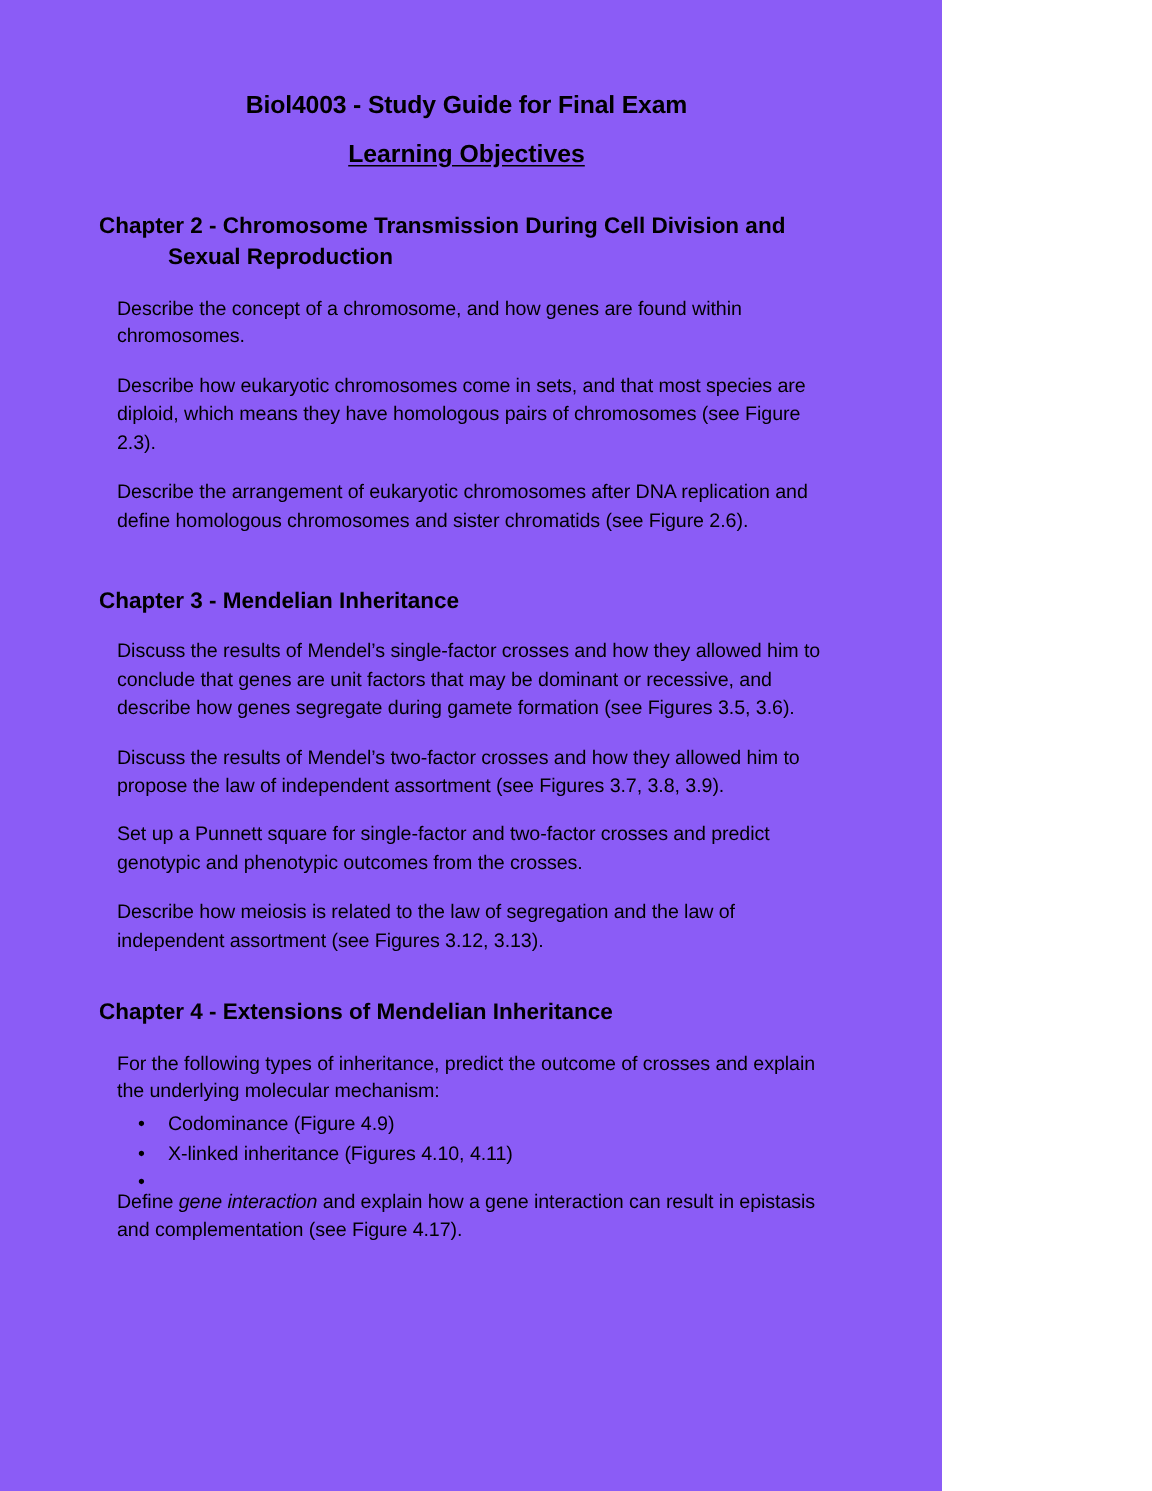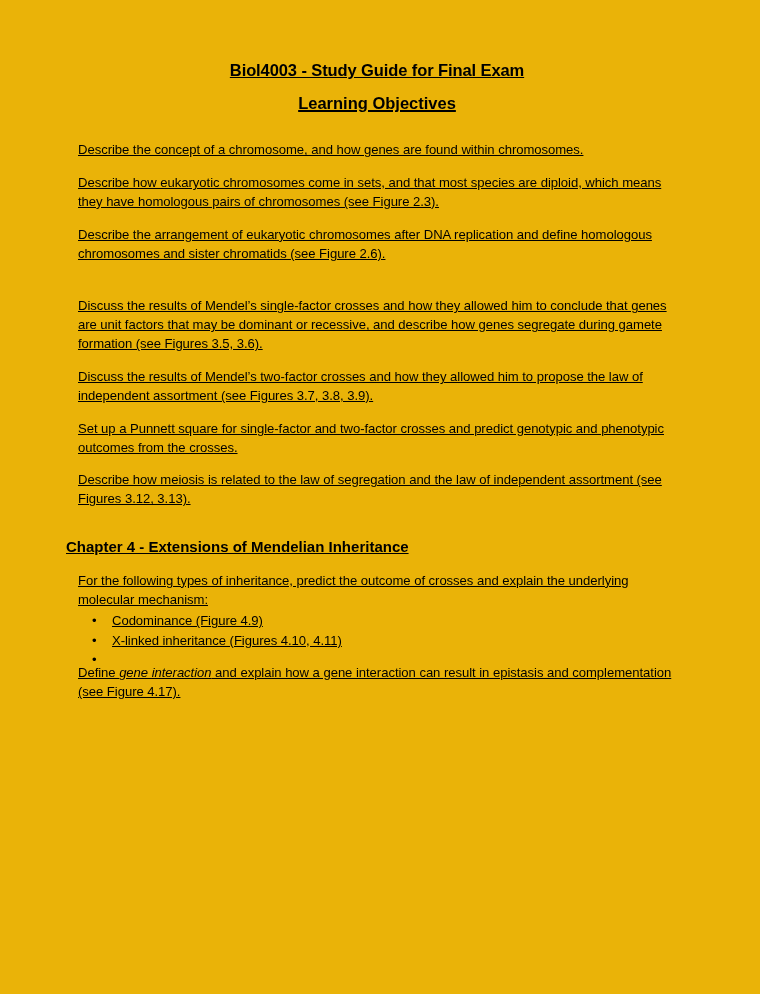--- a/index.html
+++ b/index.html
@@ -9,26 +9,25 @@
   }
   body {
     width: 768px;
     height: 994px;
     font-family: "Liberation Sans", sans-serif;
     color: #000000;
     -webkit-font-smoothing: antialiased;
   }
   .page {
     position: relative;
-    width: 760px;
+    width: 628px;
     height: 994px;
     box-sizing: border-box;
     padding: 60px 72px 0 66px;
-    background: #eab308;
-    text-decoration: underline;
+    background: #8b5cf6;
   }
   .doc-title {
     font-size: 16.5px;
     font-weight: bold;
     text-align: center;
     line-height: 1.25;
     margin: 0 0 8px 0;
     letter-spacing: -0.1px;
   }
   .doc-subtitle {
@@ -85,26 +84,28 @@
   }
 </style>
 </head>
 <body>
 
 <div class="page">
 
   <h1 class="doc-title">Biol4003 - Study Guide for Final Exam</h1>
   <h2 class="doc-subtitle">Learning Objectives</h2>
 
+  <h3 class="chapter-heading tight-right">Chapter 2 - Chromosome Transmission During Cell Division and Sexual Reproduction</h3>
   <p class="objective">Describe the concept of a chromosome, and how genes are found within chromosomes.</p>
   <p class="objective">Describe how eukaryotic chromosomes come in sets, and that most species are diploid, which means they have homologous pairs of chromosomes (see Figure 2.3).</p>
   <p class="objective">Describe the arrangement of eukaryotic chromosomes after DNA replication and define homologous chromosomes and sister chromatids (see Figure 2.6).</p>
 
   <div class="spacer-lg"></div>
 
+  <h3 class="chapter-heading">Chapter 3 - Mendelian Inheritance</h3>
   <p class="objective">Discuss the results of Mendel’s single-factor crosses and how they allowed him to conclude that genes are unit factors that may be dominant or recessive, and describe how genes segregate during gamete formation (see Figures 3.5, 3.6).</p>
   <p class="objective">Discuss the results of Mendel’s two-factor crosses and how they allowed him to propose the law of independent assortment (see Figures 3.7, 3.8, 3.9).</p>
   <p class="objective">Set up a Punnett square for single-factor and two-factor crosses and predict genotypic and phenotypic outcomes from the crosses.</p>
   <p class="objective">Describe how meiosis is related to the law of segregation and the law of independent assortment (see Figures 3.12, 3.13).</p>
 
   <div class="spacer-md"></div>
 
   <h3 class="chapter-heading">Chapter 4 - Extensions of Mendelian Inheritance</h3>
   <p class="objective no-gap">For the following types of inheritance, predict the outcome of crosses and explain the underlying molecular mechanism:</p>
 

